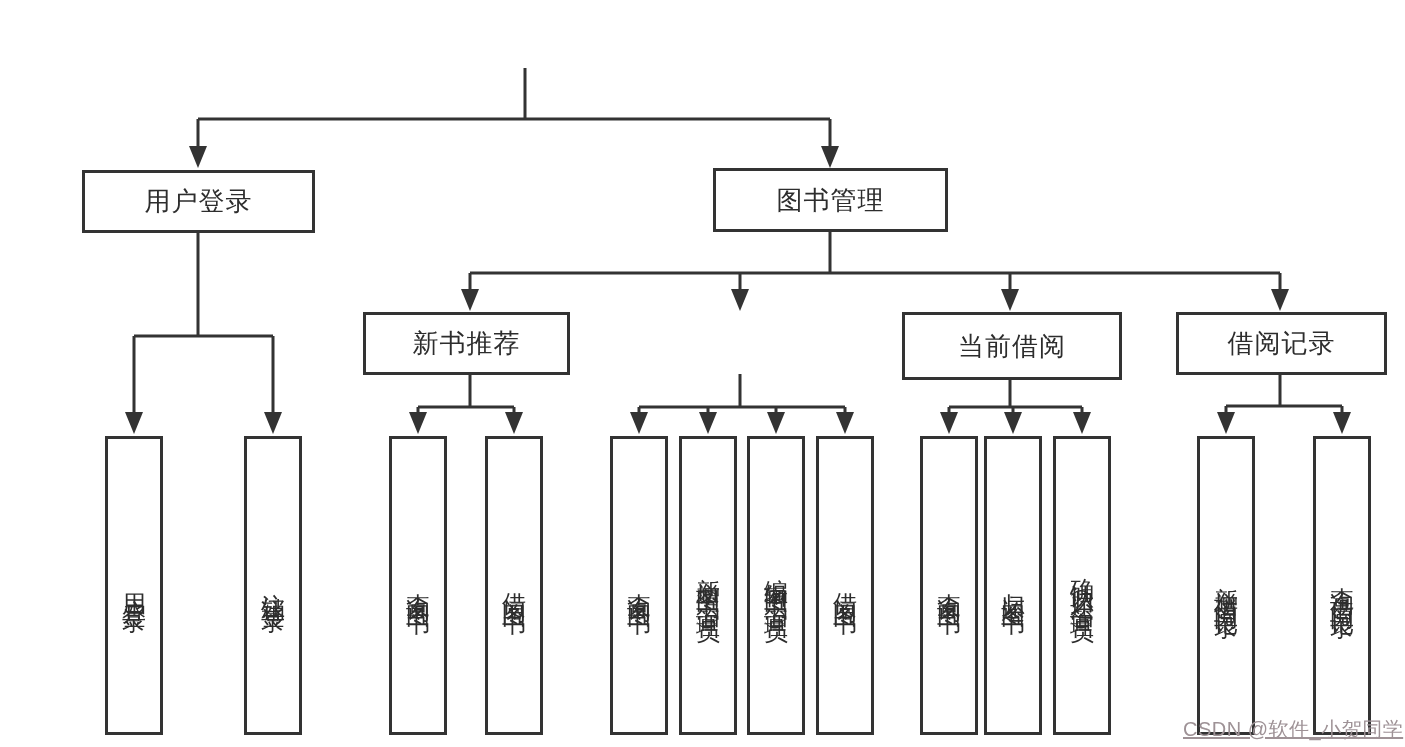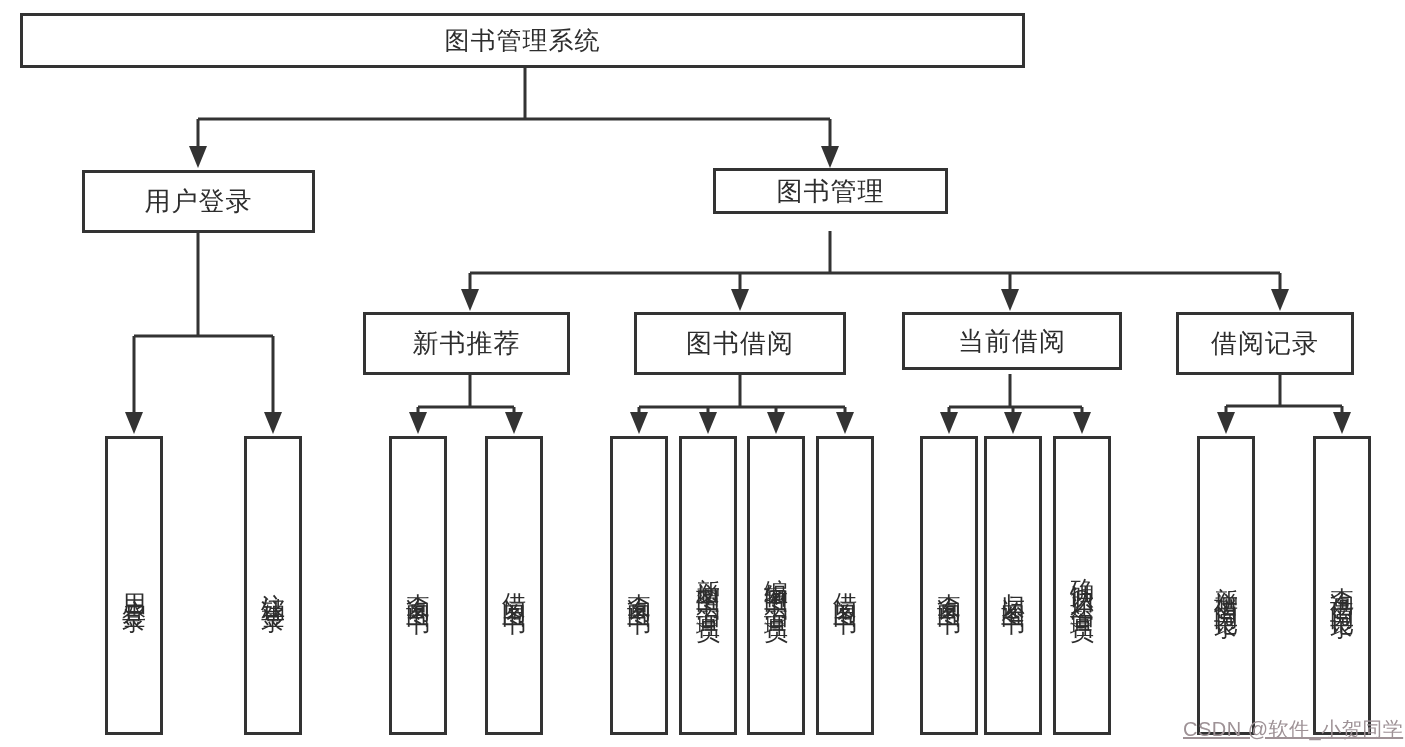--- a/index.html
+++ b/index.html
@@ -106,41 +106,35 @@
       <polygon points="1004,412 1022,412 1013,434"></polygon>
       <polygon points="1073,412 1091,412 1082,434"></polygon>
     </g>
     <g>
       <path d="M1280 374 V406 M1226 406 H1342 M1226 406 V414 M1342 406 V414"></path>
       <polygon points="1217,412 1235,412 1226,434"></polygon>
       <polygon points="1333,412 1351,412 1342,434"></polygon>
     </g>
   </svg>
 
-  <div class="node root" style="left:20px;top:13px;width:1005px;height:55px;">
-    <span class="hlabel">图书管理系统</span>
-  </div>
 
   <div class="node" style="left:82px;top:170px;width:233px;height:63px;">
     <span class="hlabel">用户登录</span>
   </div>
-  <div class="node" style="left:713px;top:168px;width:235px;height:46px;">
+  <div class="node" style="left:713px;top:168px;width:235px;height:64px;">
     <span class="hlabel">图书管理</span>
   </div>
 
   <div class="node" style="left:363px;top:312px;width:207px;height:63px;">
     <span class="hlabel">新书推荐</span>
   </div>
-  <div class="node" style="left:634px;top:312px;width:212px;height:63px;">
-    <span class="hlabel">图书借阅</span>
-  </div>
-  <div class="node" style="left:902px;top:312px;width:220px;height:58px;justify-content:center;">
+  <div class="node" style="left:902px;top:312px;width:220px;height:68px;justify-content:center;">
     <span class="hlabel">当前借阅</span>
   </div>
-  <div class="node" style="left:1176px;top:312px;width:178px;height:63px;">
+  <div class="node" style="left:1176px;top:312px;width:211px;height:63px;">
     <span class="hlabel">借阅记录</span>
   </div>
 
   <div class="node leaf" style="left:105px;top:436px;width:58px;height:299px;">
     <span class="vtext">用户登录</span>
   </div>
   <div class="node leaf" style="left:244px;top:436px;width:58px;height:299px;">
     <span class="vtext">注销登录</span>
   </div>
 

